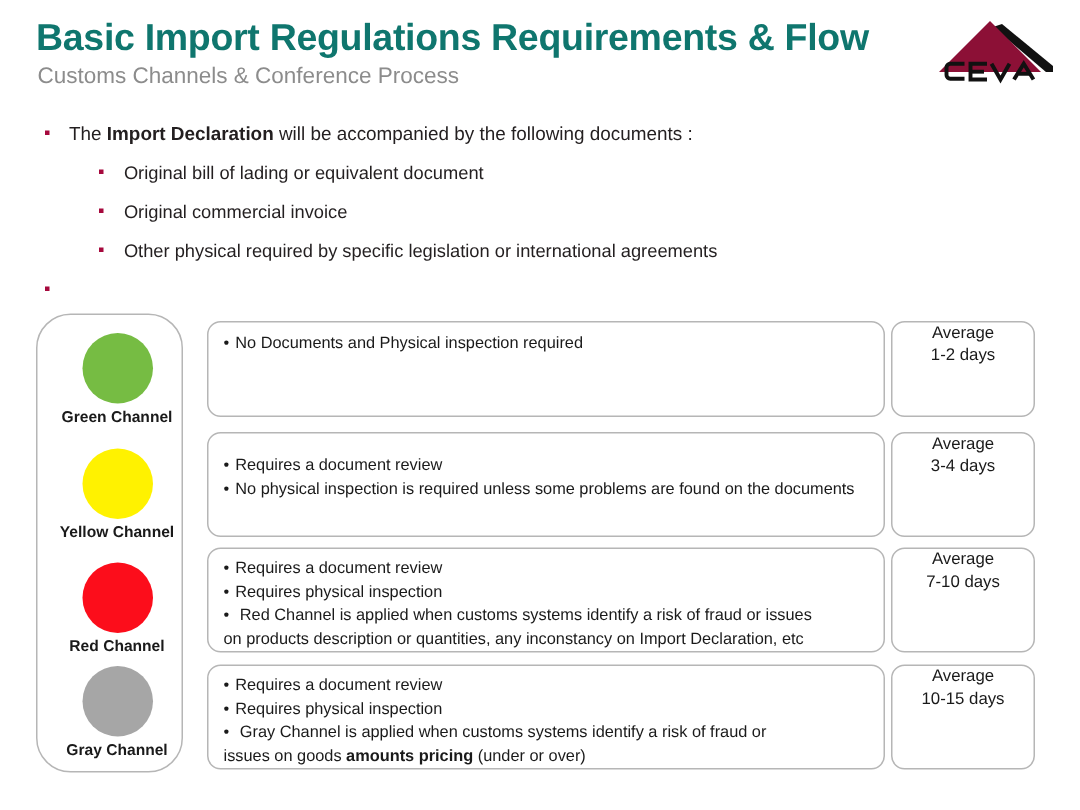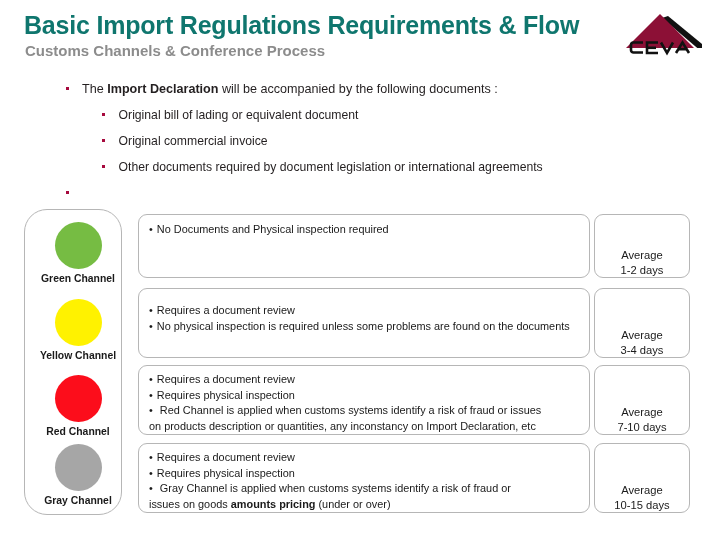--- a/index.html
+++ b/index.html
@@ -31,41 +31,40 @@
     font-weight: bold;
     color: #0f766e;
     letter-spacing: -0.2px;
     white-space: nowrap;
   }
   .subtitle {
     position: absolute;
     left: 25px;
     top: 42px;
     font-size: 15px;
-    font-weight: bold;
+    font-weight: normal;
     color: #8C8C8C;
     white-space: nowrap;
   }
 
   
   .logo {
     position: absolute;
     right: 14px;
     top: 8px;
     width: 92px;
     height: 56px;
   }
   .logo svg { display:block; }
 
   
   .bullets {
     position: absolute;
     left: 0; top: 76px;
     width: 595px;
-    margin-left: 36px;
   }
   .b-row {
     position: relative;
     display: block;
     white-space: nowrap;
   }
   .b-l1 { margin-left: 30px; font-size: 12.6px; line-height: 26px; }
   .b-l2 { margin-left: 66px; font-size: 12.2px; line-height: 26px; }
   .dot {
     display: inline-block;
@@ -147,21 +146,21 @@
   .desc p b { font-weight: bold; }
   .dbul { margin-right: 4px; }
 
   
   .avg {
     left: 594px;
     width: 96px;
     display: flex;
     flex-direction: column;
     align-items: center;
-    justify-content: flex-end;
+    justify-content: flex-start;
   }
   .avg span {
     font-size: 11.2px;
     line-height: 14.5px;
     color: #1a1a1a;
     text-align: center;
     white-space: nowrap;
   }
 </style>
 </head>
@@ -200,21 +199,21 @@
 
   <div class="b-row b-l2">
     <span class="dot2"></span><span class="b-text">Original bill of lading or equivalent document</span>
   </div>
 
   <div class="b-row b-l2">
     <span class="dot2"></span><span class="b-text">Original commercial invoice</span>
   </div>
 
   <div class="b-row b-l2">
-    <span class="dot2"></span><span class="b-text">Other documents required by document legislation or international agreements</span>
+    <span class="dot2"></span><span class="b-text">Other physical required by specific legislation or international agreements</span>
   </div>
 
   <div class="b-row b-l1">
     <span class="dot"></span>
   </div>
 
 </div>
 
 <div class="diagram">
 

